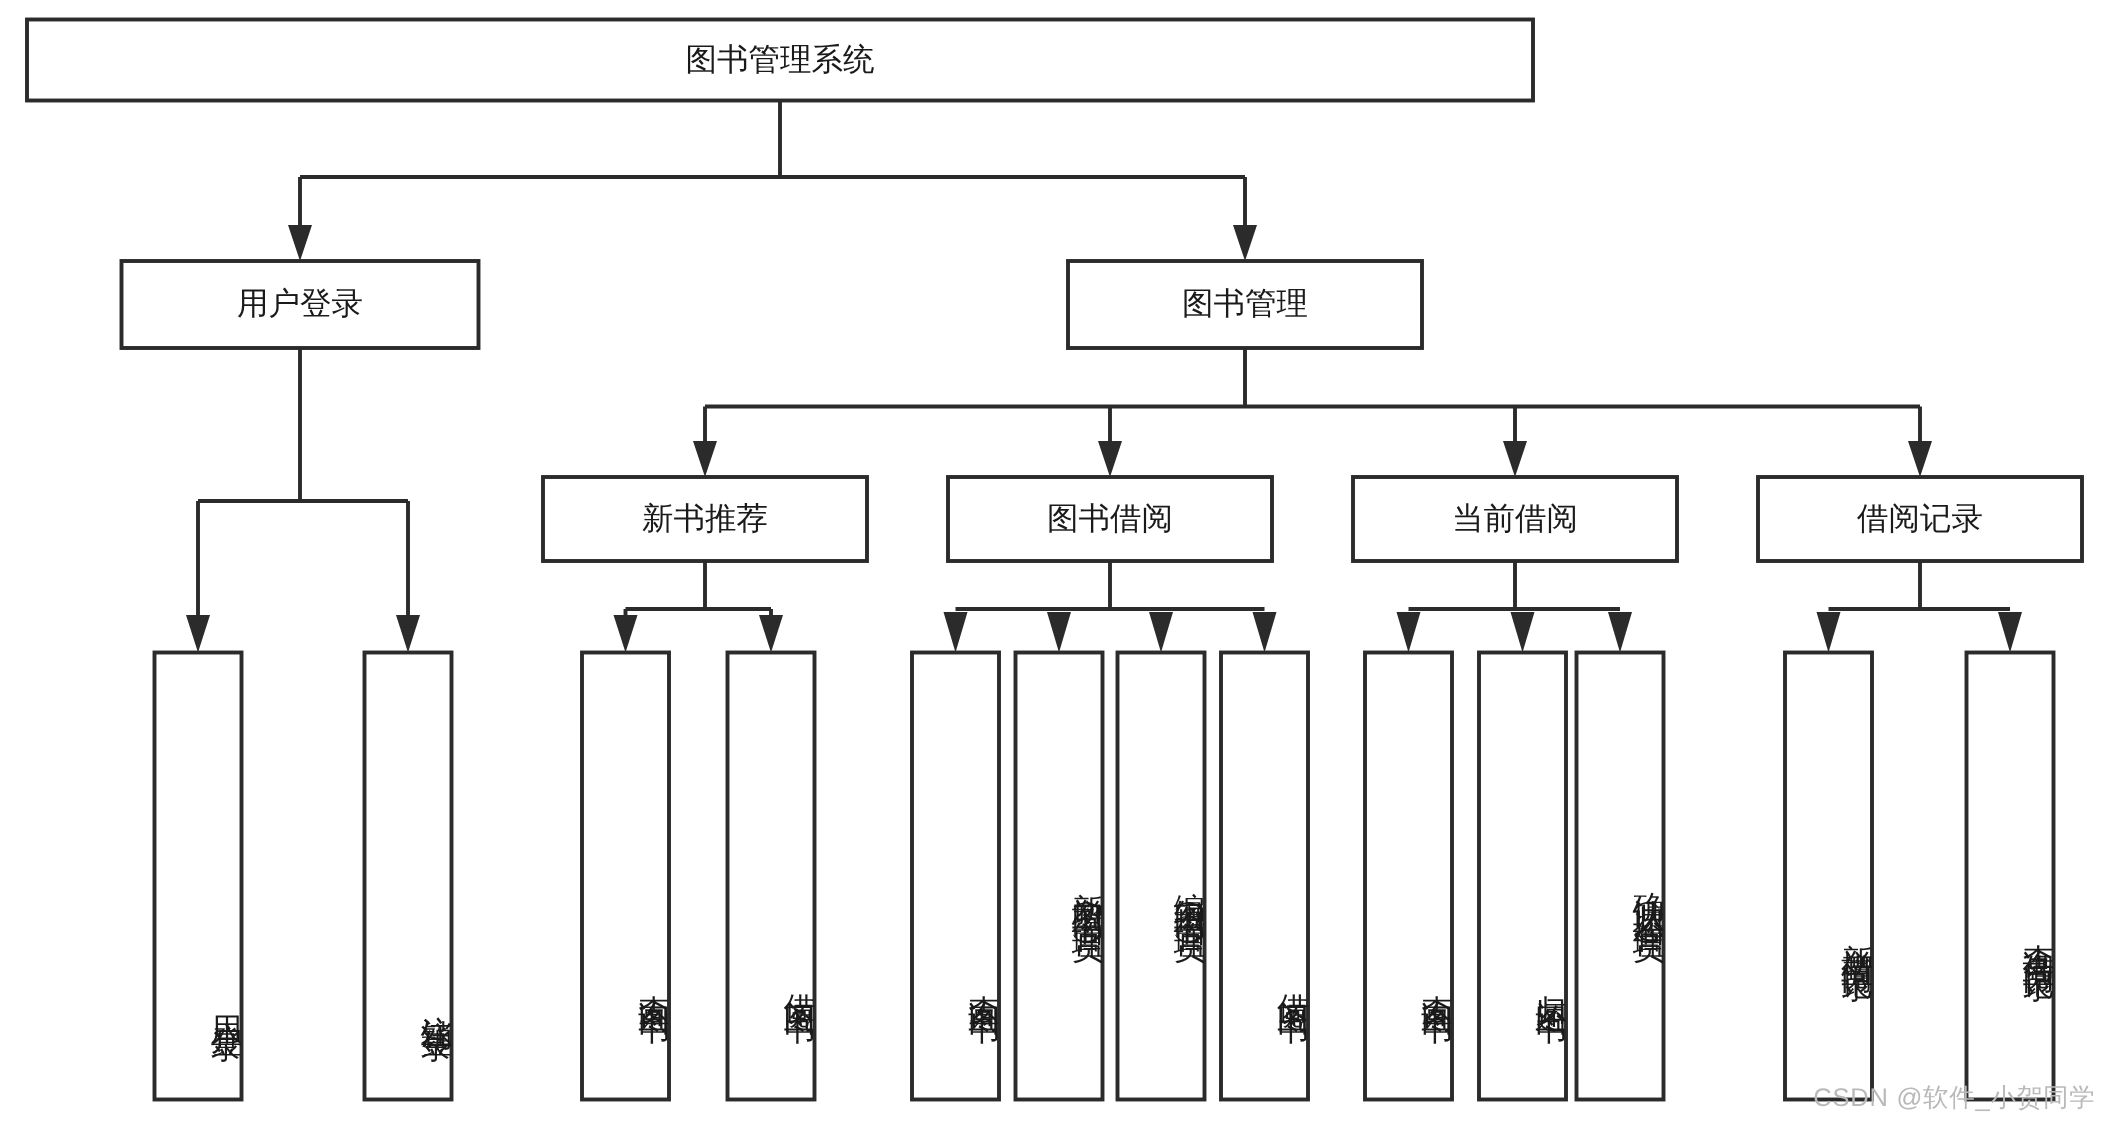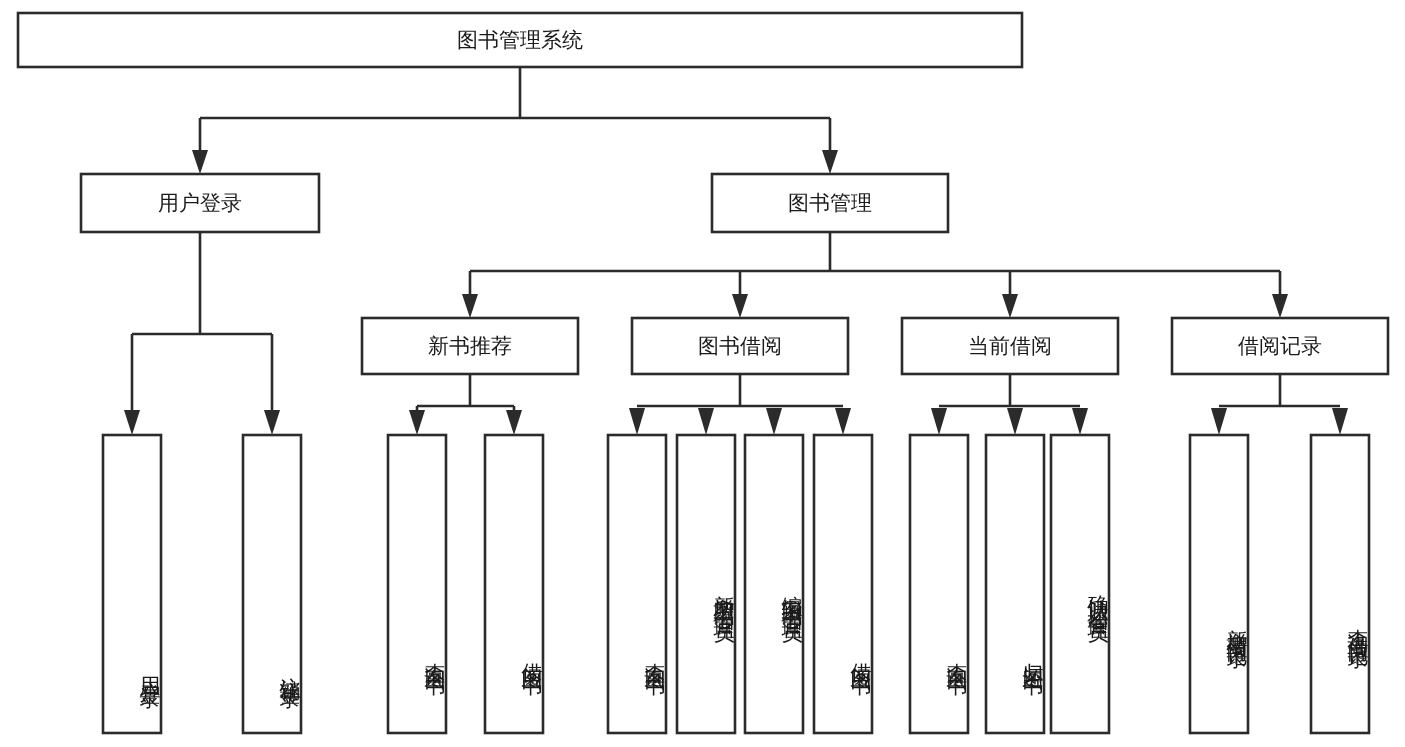--- a/index.html
+++ b/index.html
@@ -197,14 +197,15 @@
   <div class="leaf-label" style="left:910px; top:435px; width:58px; height:298px; padding-top:70px;">查询图书</div>
 
   <div class="leaf-label" style="left:986px; top:435px; width:58px; height:298px; padding-top:70px;">归还图书</div>
 
   <div class="leaf-label" style="left:1051px; top:435px; width:58px; height:298px; padding-top:12px;">确认归还（管理员）</div>
 
   <div class="leaf-label" style="left:1190px; top:435px; width:58px; height:298px; padding-top:40px;">新增借阅记录</div>
 
   <div class="leaf-label" style="left:1311px; top:435px; width:58px; height:298px; padding-top:40px;">查询借阅记录</div>
 
+  <div class="watermark">CSDN @软件_小贺同学</div>
 
 </div>
 
 </body></html>

